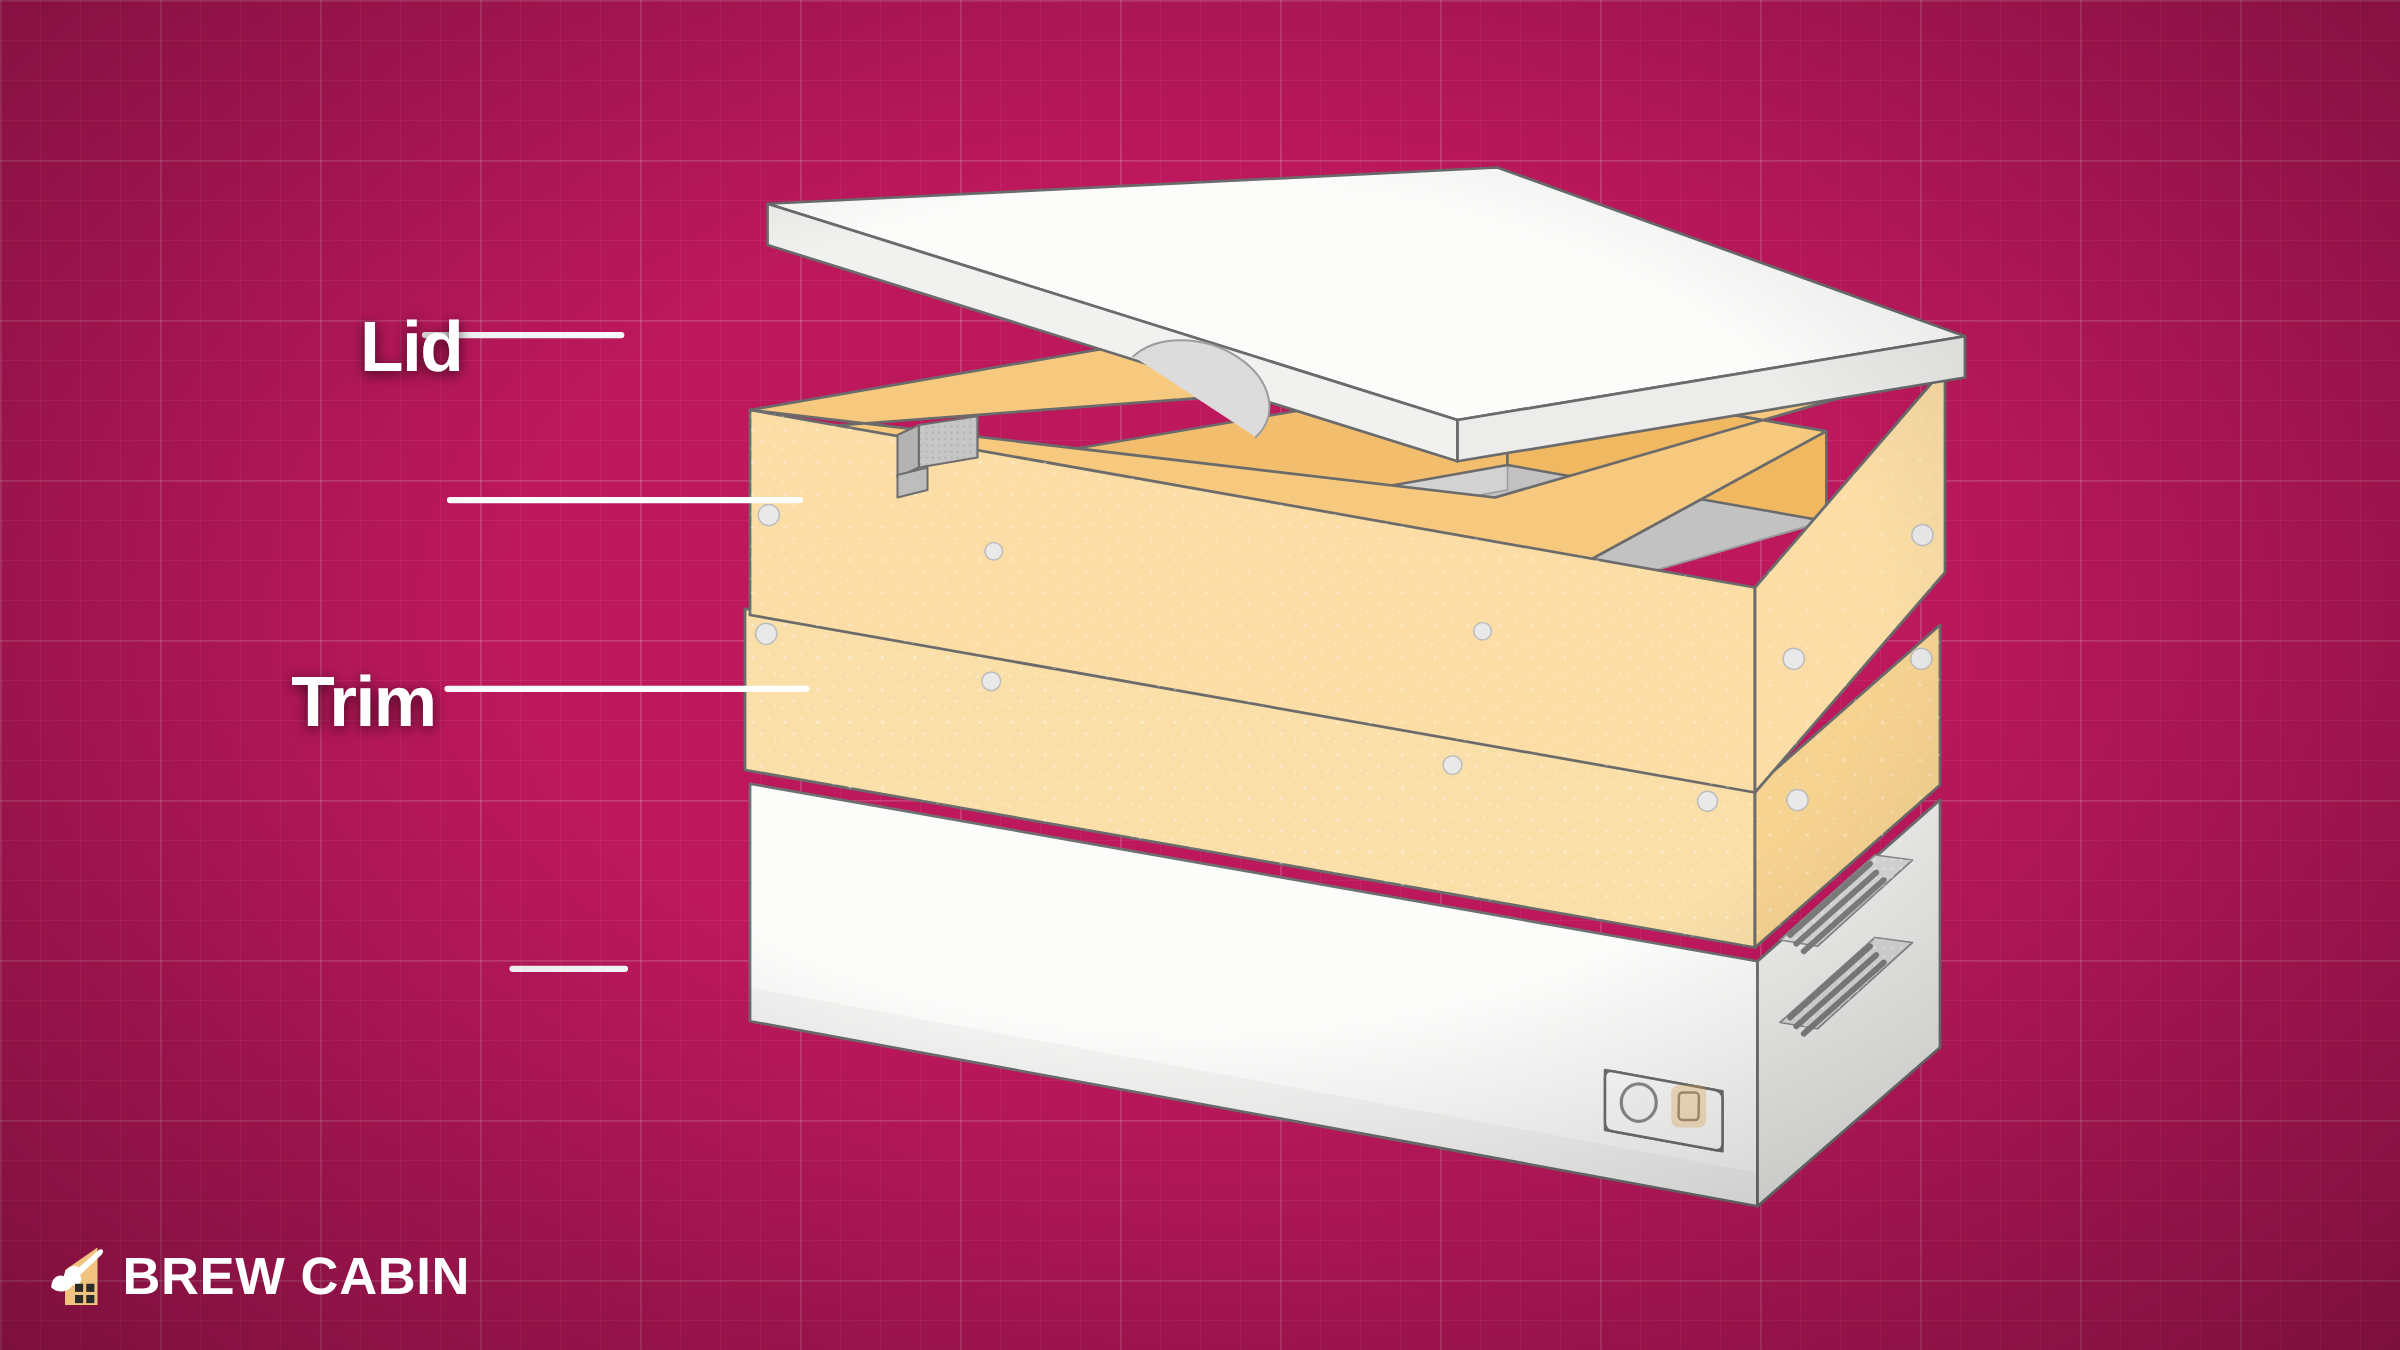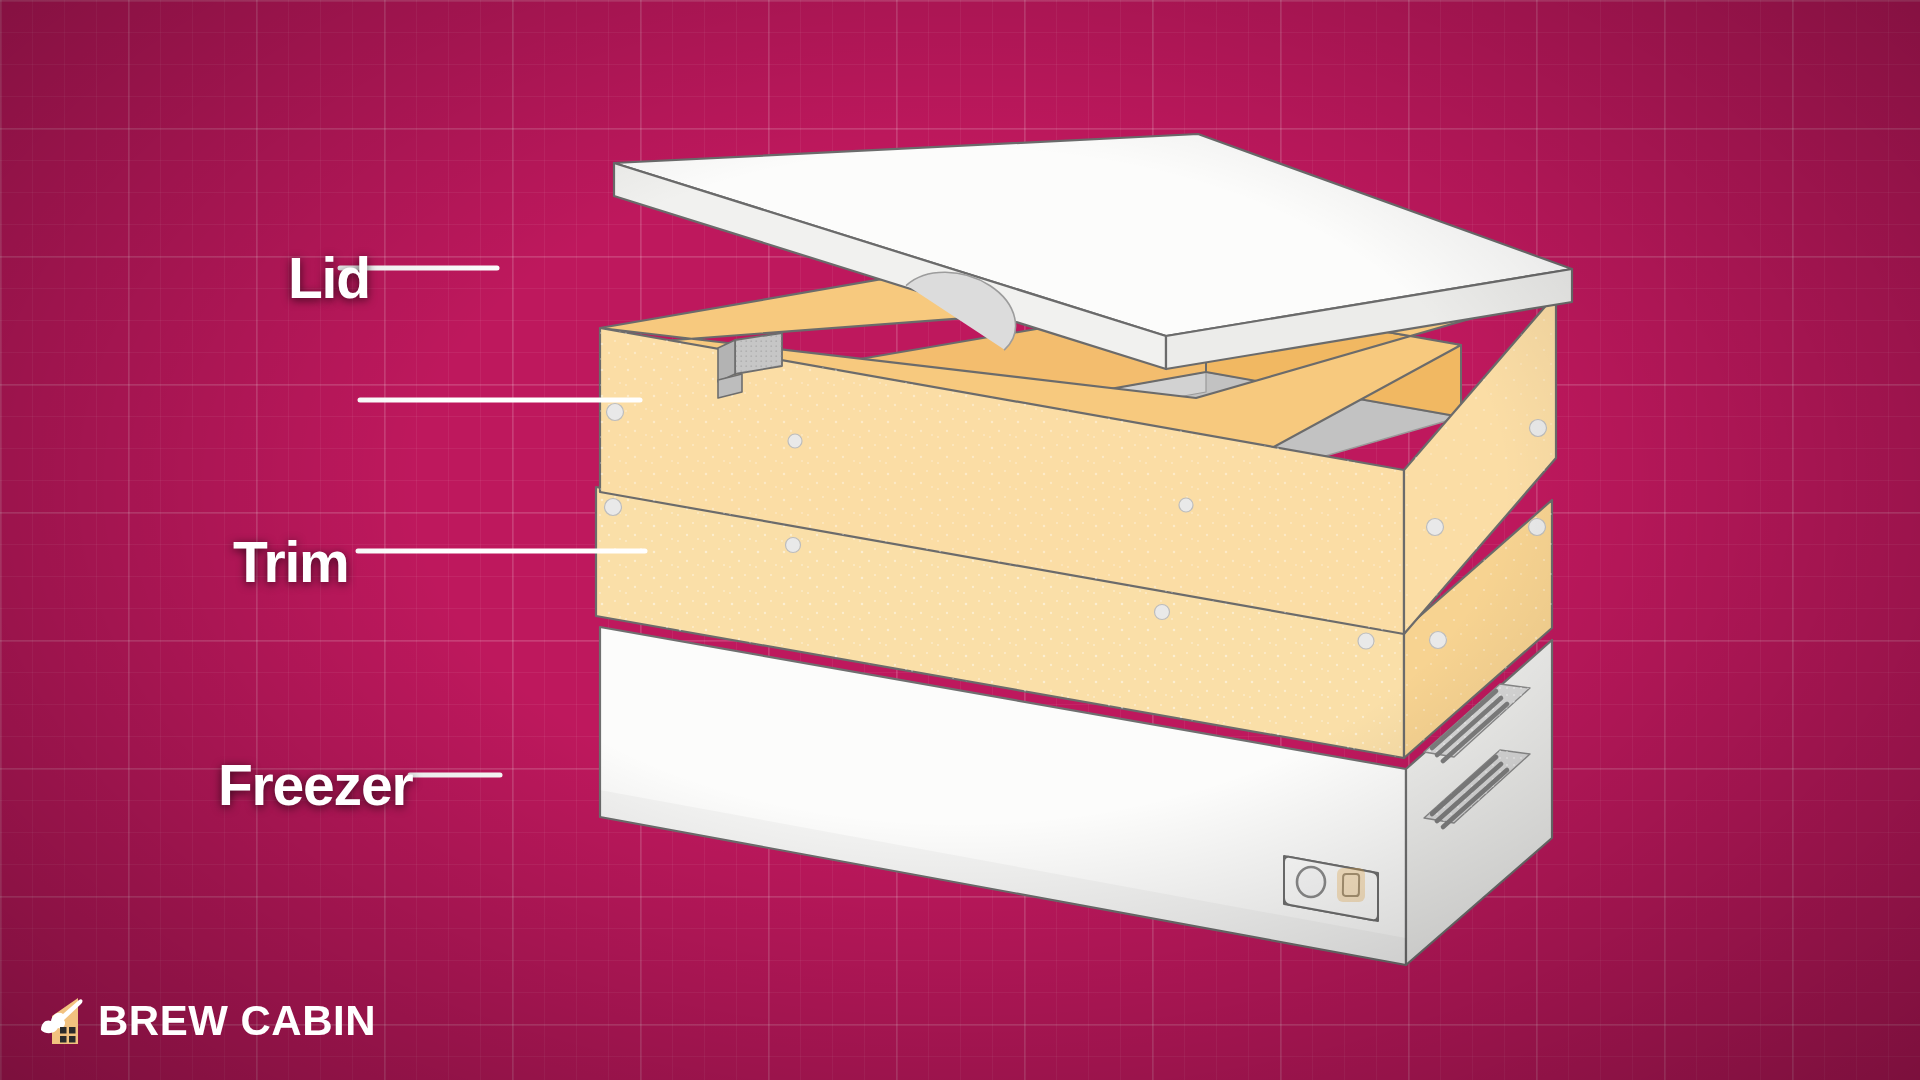--- a/index.html
+++ b/index.html
@@ -230,21 +230,20 @@
     </g>
   </svg>
 
   <div class="vignette"></div>
 
   <div class="label" id="label-lid">Lid</div>
 
 
   <div class="label" id="label-trim">Trim</div>
 
-  <div class="label" id="label-freezer">Freezer</div>
 
   <div id="brand">
     <svg width="46" height="54" viewBox="0 0 46 54">
 
       <path d="M 14 22 L 40 4 L 40 50 L 14 50 Z" fill="#f2c27f"></path>
 
       <path d="M 3 36 C 3 28 9 25 13 27 C 14 20 21 17 25 20
                L 41 6 C 44 4 46 7 43 10 L 26 26
                C 29 30 25 36 20 34 C 17 40 8 41 3 36 Z" fill="#ffffff"></path>
 

